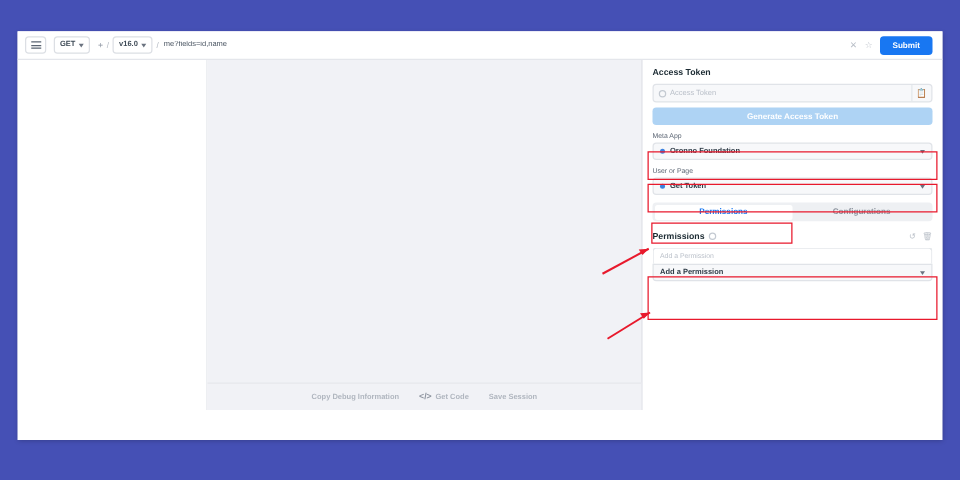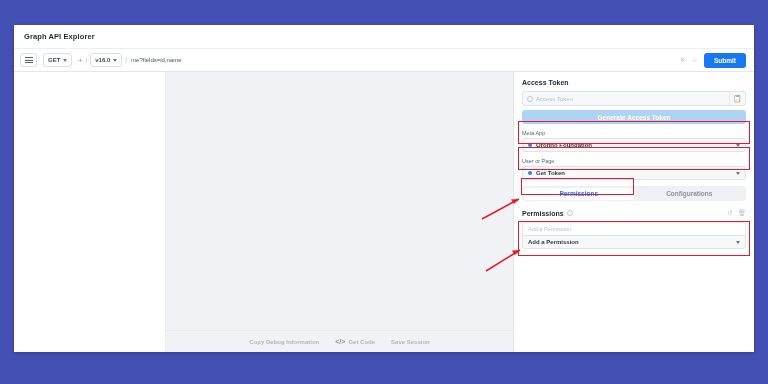--- a/index.html
+++ b/index.html
@@ -236,23 +236,20 @@
     pointer-events: none;
     z-index: 40;
   }
   .arrow-svg { position: absolute; z-index: 41; pointer-events: none; }
 </style>
 </head>
 <body>
 
 <div class="window">
 
-  <div class="titlebar">
-    <span class="title">Graph API Explorer</span>
-  </div>
 
   <div class="toolbar">
     <div class="hamburger">
       <i></i>
         <i></i>
         <i></i>
     </div>
 
     <div class="pill">
       <span>GET</span>

